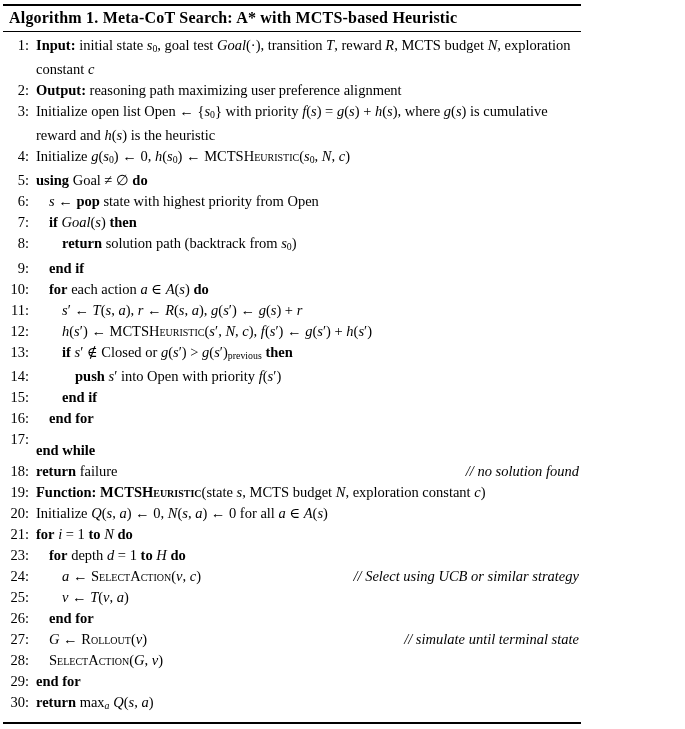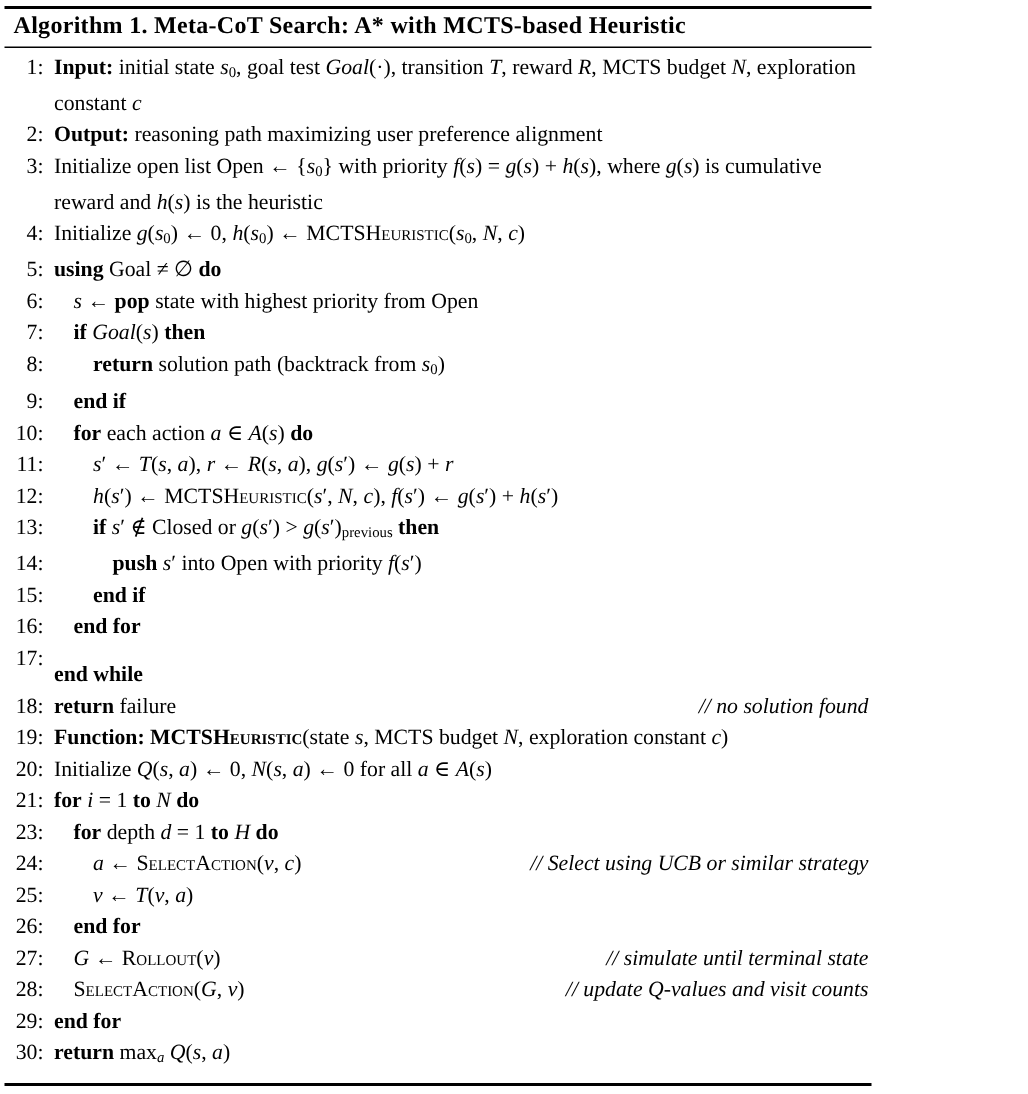--- a/index.html
+++ b/index.html
@@ -232,21 +232,20 @@
           <span class="num">27:</span>
           <span class="content">
             <span class="code" style="padding-left: 13px;"><span class="i">G</span><span> ← </span><span class="sc">Rollout</span><span>(</span><span class="i">v</span><span>)</span></span>
             <span class="comment">// simulate until terminal state</span>
           </span>
         </div>
         <div class="line">
           <span class="num">28:</span>
           <span class="content">
             <span class="code" style="padding-left: 13px;"><span class="sc">SelectAction</span><span>(</span><span class="i">G</span><span>, </span><span class="i">v</span><span>)</span></span>
-            <span class="comment">// update Q-values and visit counts</span>
           </span>
         </div>
         <div class="line">
           <span class="num">29:</span>
           <span class="content">
             <span class="code" style="padding-left: 0px;"><span class="b">end for</span></span>
           </span>
         </div>
         <div class="line">
           <span class="num">30:</span>

